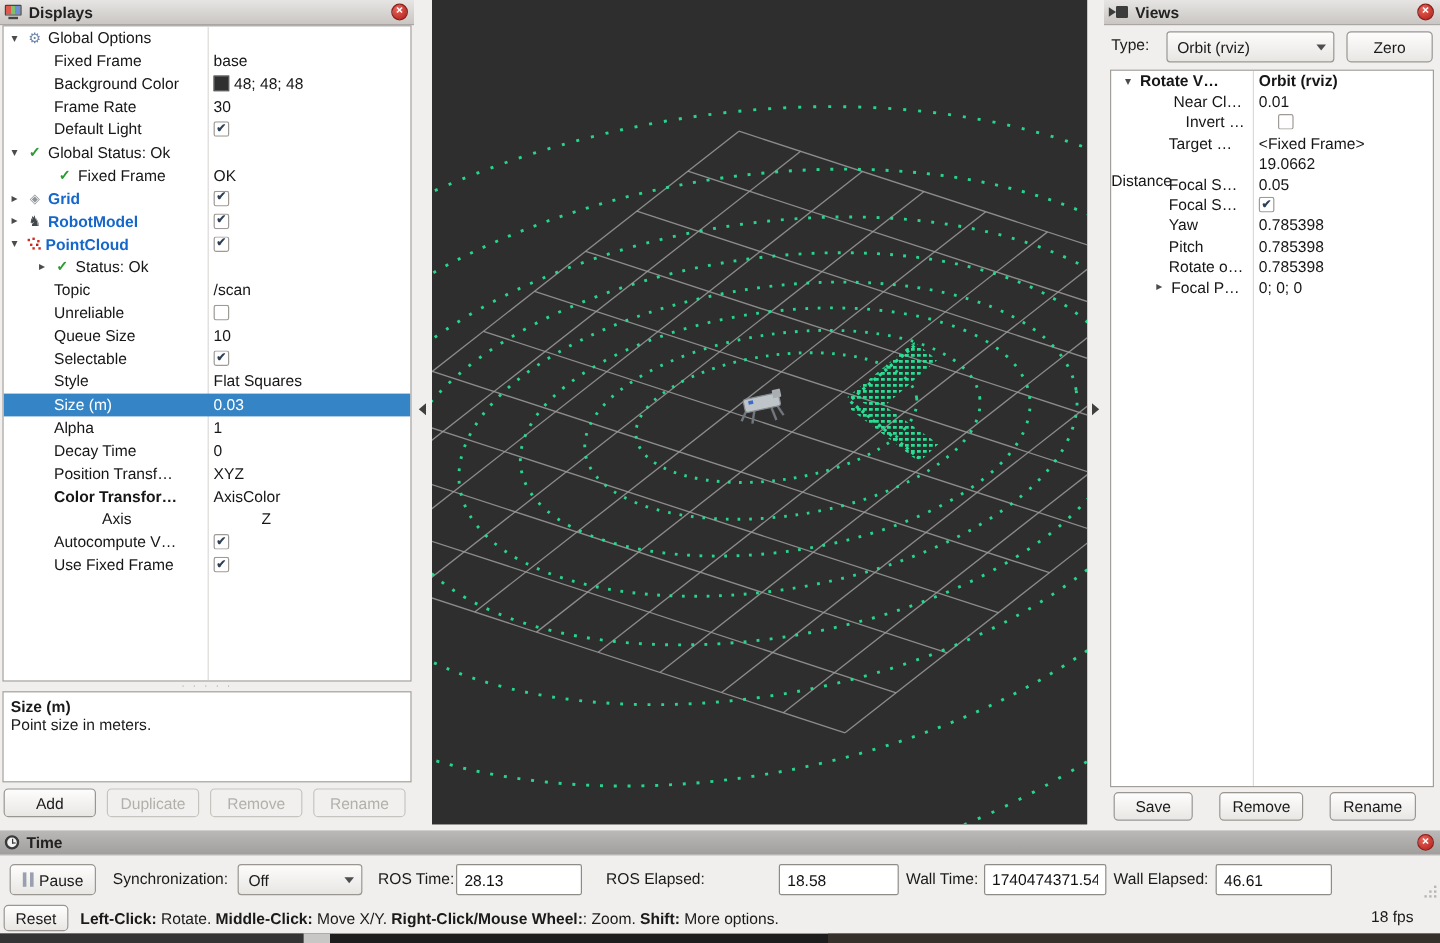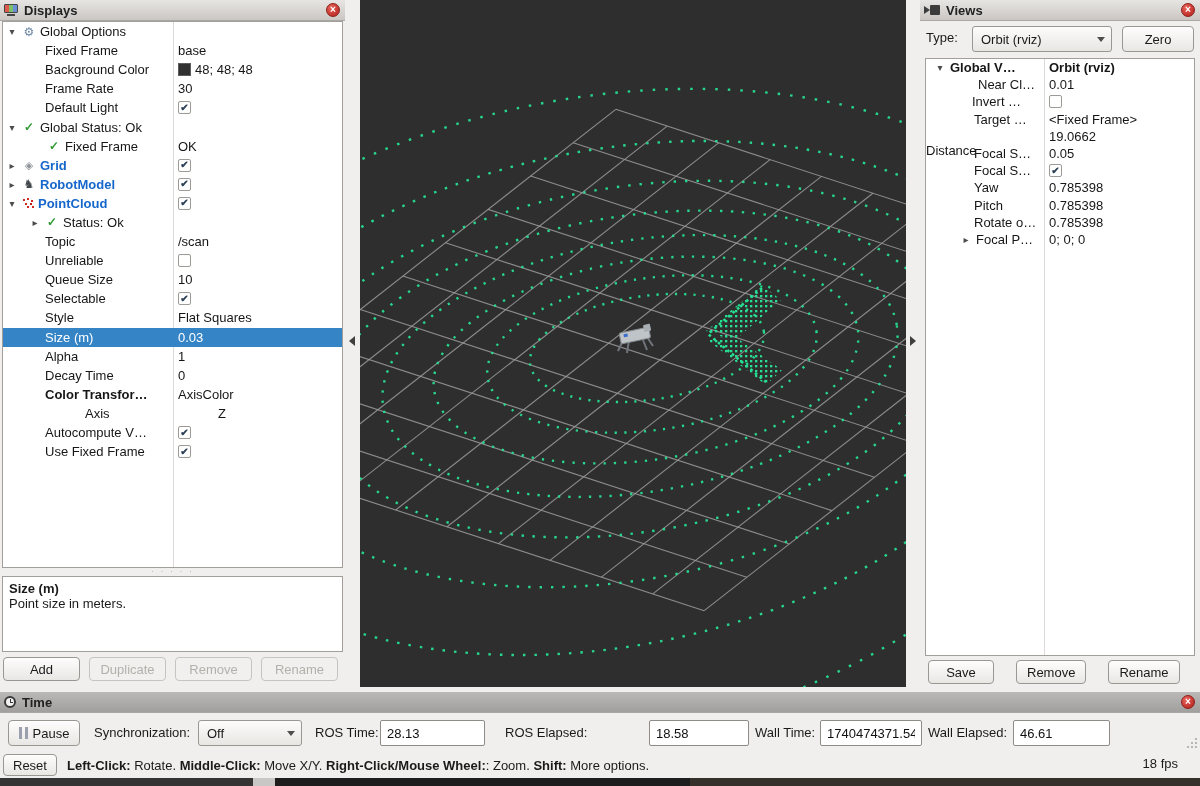--- a/index.html
+++ b/index.html
@@ -279,20 +279,28 @@
         </div>
         <div class="trow" style="height: 19.1px;">
           <div class="tname" style="width: 170px; padding-left: 42px;">
             <span class="lbl">Decay Time</span>
           </div>
           <div class="tval">
             <span class="val">0</span>
           </div>
         </div>
         <div class="trow" style="height: 19.1px;">
+          <div class="tname" style="width: 170px; padding-left: 42px;">
+            <span class="lbl">Position Transf…</span>
+          </div>
+          <div class="tval">
+            <span class="val">XYZ</span>
+          </div>
+        </div>
+        <div class="trow" style="height: 19.1px;">
           <div class="tname" style="width: 170px; padding-left: 42px; font-weight: bold;">
             <span class="lbl">Color Transfor…</span>
           </div>
           <div class="tval">
             <span class="val">AxisColor</span>
           </div>
         </div>
         <div class="trow" style="height: 19.1px;">
           <div class="tname" style="width: 170px; padding-left: 42px; margin-left: 40px;">
             <span class="lbl">Axis</span>
@@ -405,36 +413,36 @@
         <span>Orbit (rviz)</span>
         <span class="caret"></span>
       </div>
       <button class="btn" id="zero-button">Zero</button>
     </div>
     <div class="tree" id="views-tree">
       <div class="col-divider" style="left:118px"></div>
     <div class="trow" style="height: 17.2px;">
           <div class="tname" style="width: 118px; padding-left: 8px;">
             <span class="exp">▾</span>
-            <span class="lbl bold">Global V…</span>
+            <span class="lbl bold">Rotate V…</span>
           </div>
           <div class="tval">
             <span class="val bold">Orbit (rviz)</span>
           </div>
         </div>
         <div class="trow" style="height: 17.2px;">
           <div class="tname" style="width: 118px; padding-left: 52px;">
             <span class="lbl">Near Cl…</span>
           </div>
           <div class="tval">
             <span class="val">0.01</span>
           </div>
         </div>
         <div class="trow" style="height: 17.2px;">
-          <div class="tname" style="width: 118px; padding-left: 46px;">
+          <div class="tname" style="width: 118px; padding-left: 46px; margin-left: 16px;">
             <span class="lbl">Invert …</span>
           </div>
           <div class="tval">
             <span class="cb"></span>
           </div>
         </div>
         <div class="trow" style="height: 17.2px;">
           <div class="tname" style="width: 118px; padding-left: 48px;">
             <span class="lbl">Target …</span>
           </div>

